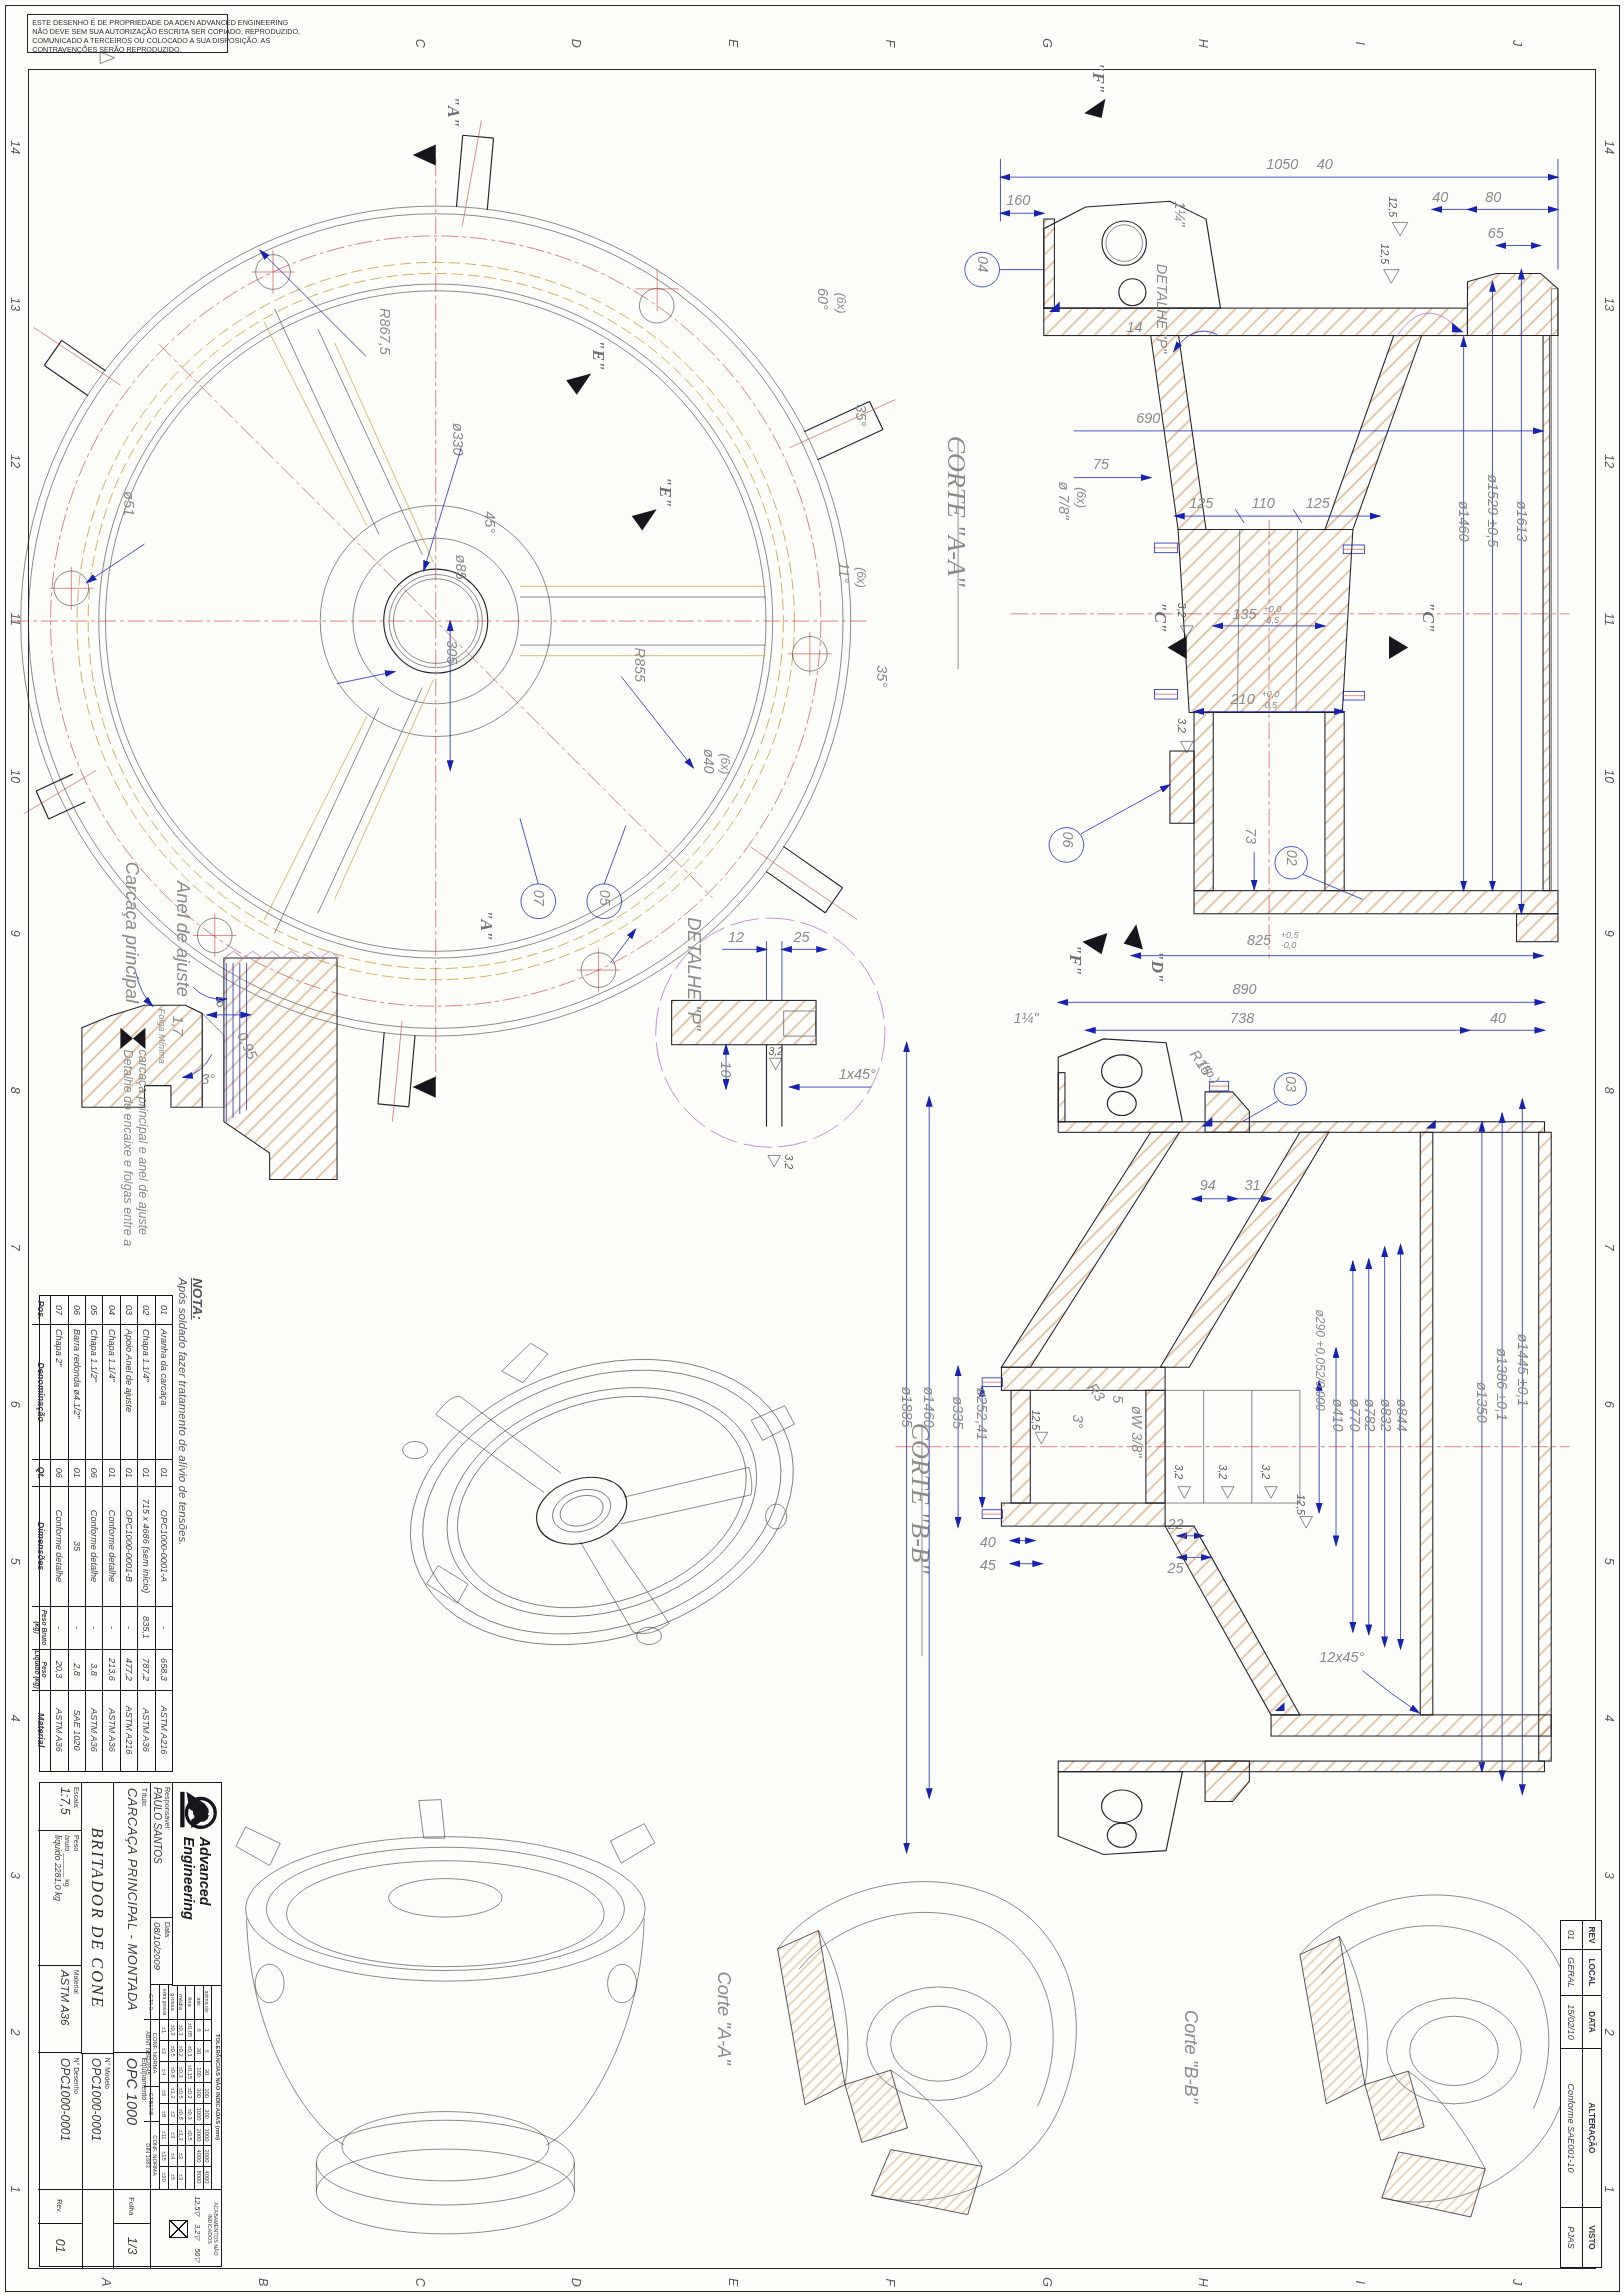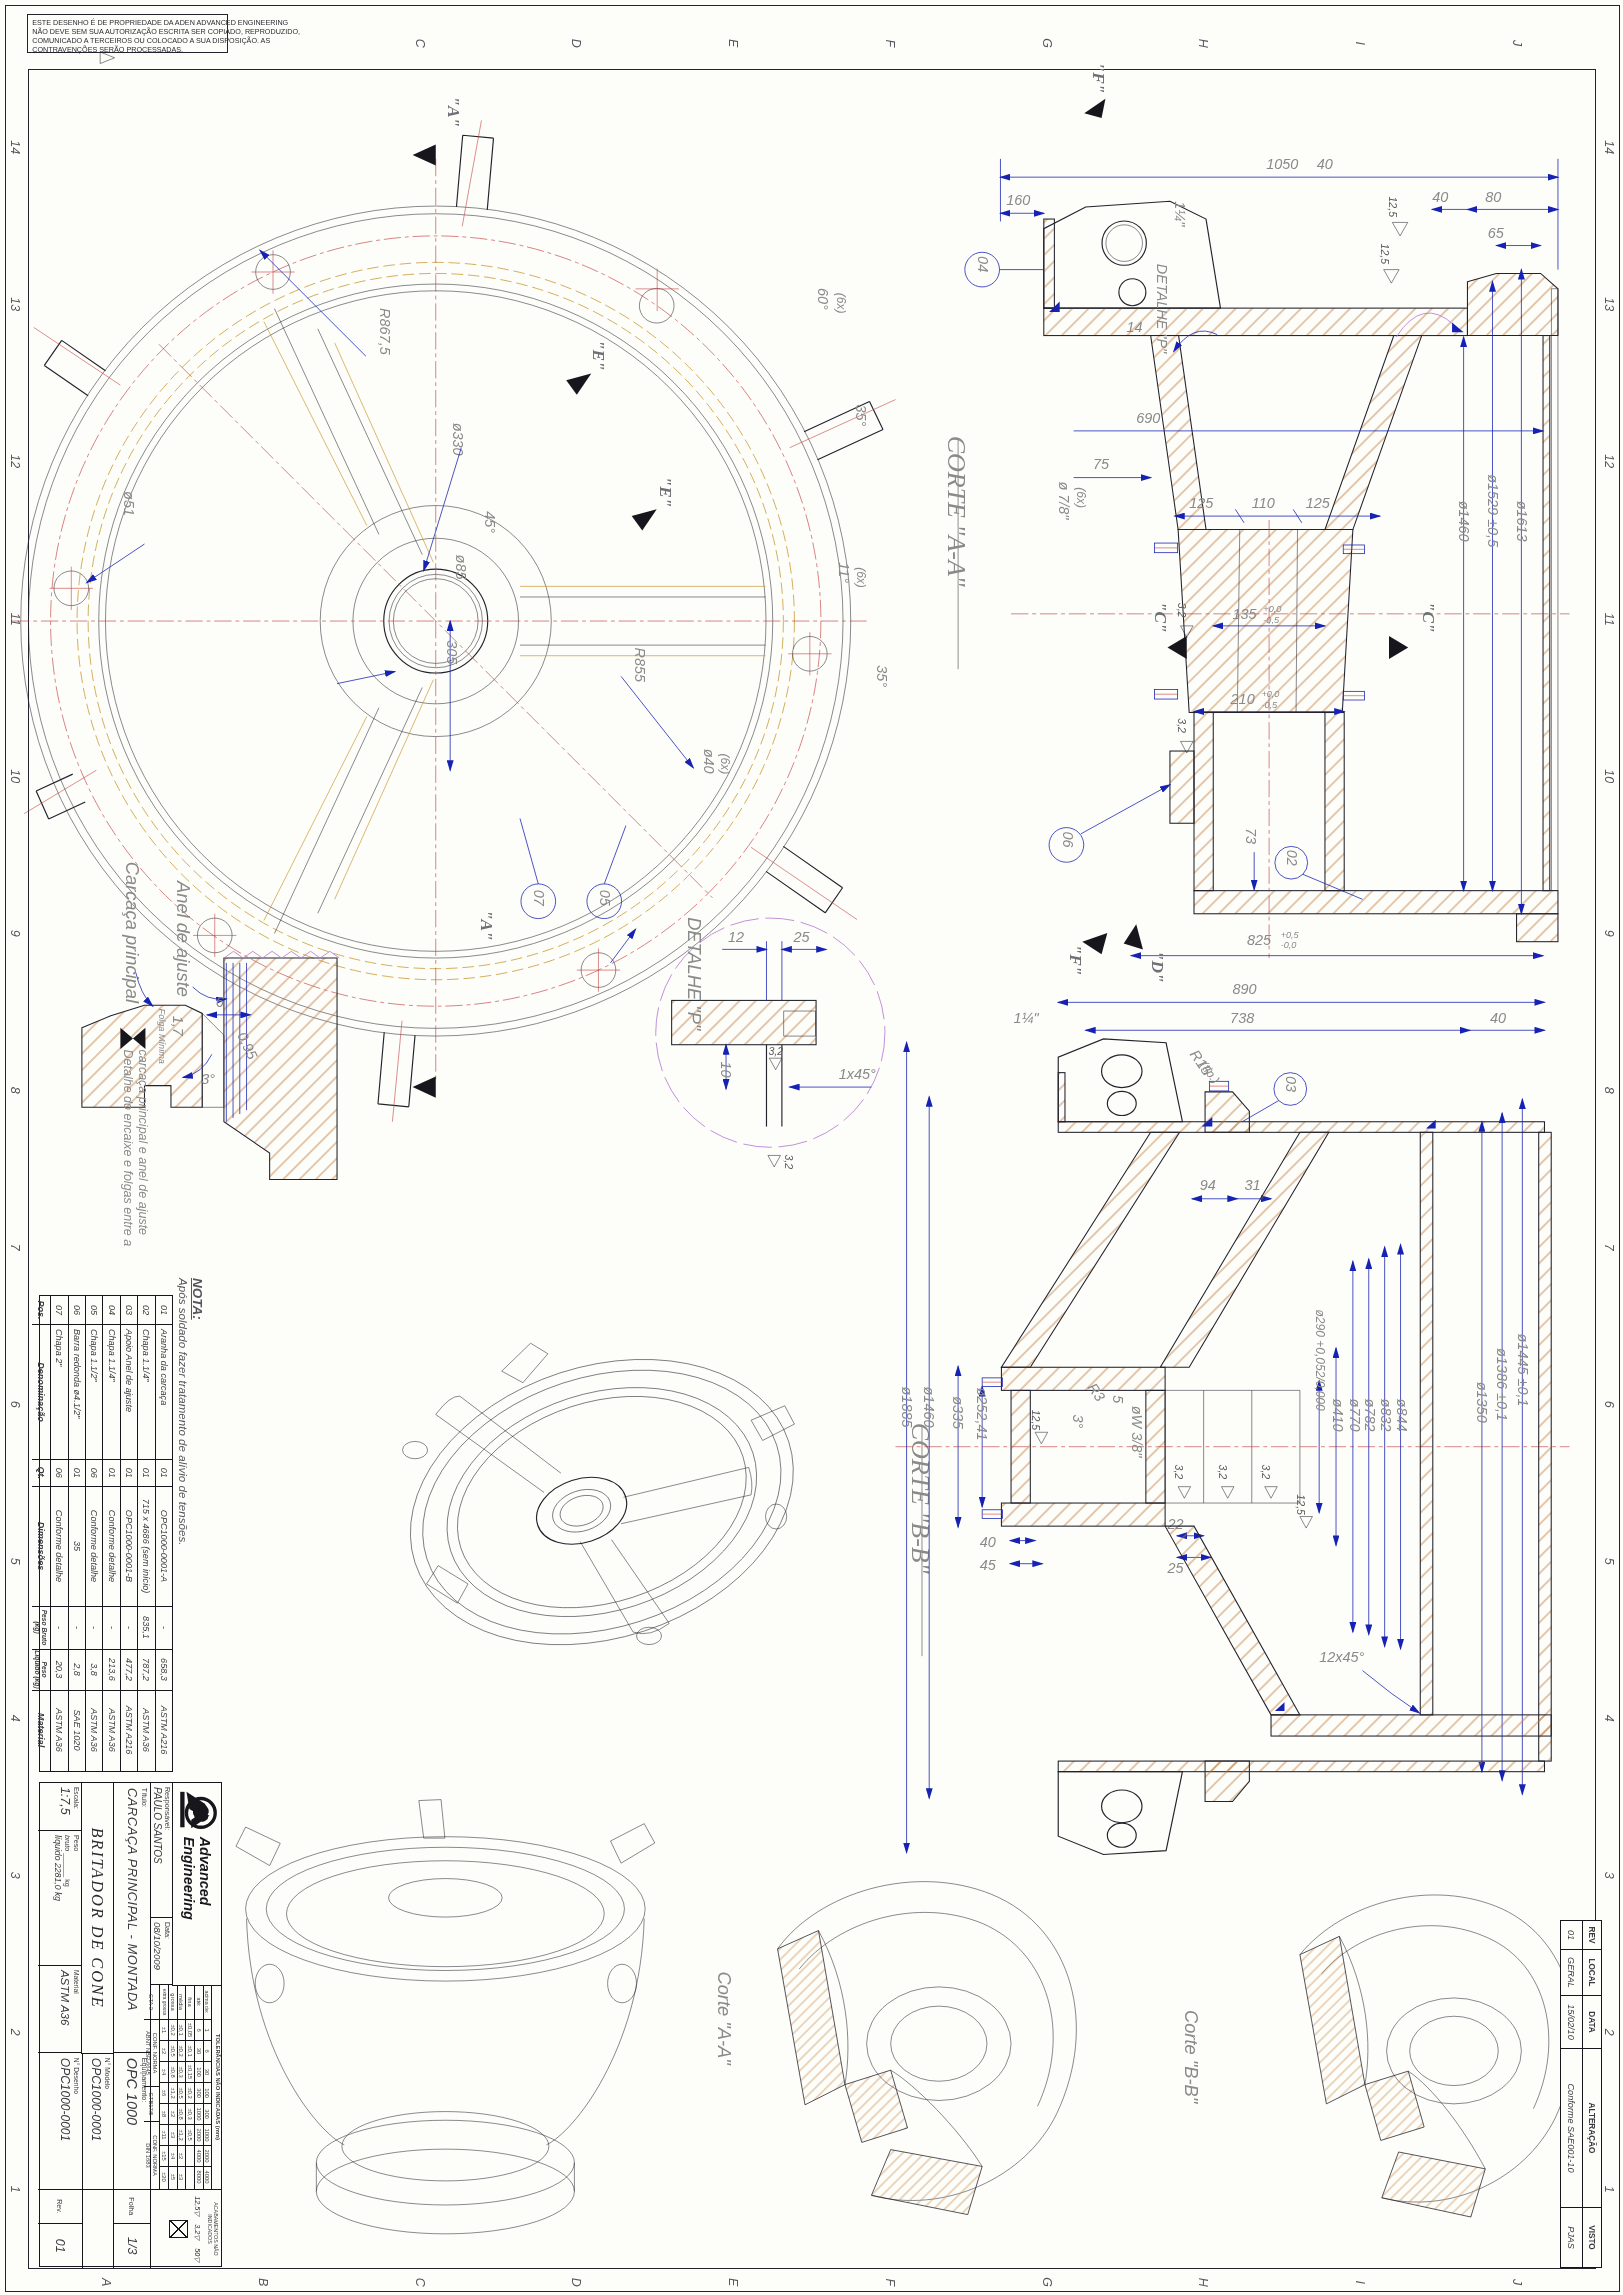--- a/index.html
+++ b/index.html
@@ -77,21 +77,21 @@
   <div class="gl" style="left:882px;top:2274px">F</div>
   <div class="gl" style="left:1039px;top:2274px">G</div>
   <div class="gl" style="left:1195px;top:2274px">H</div>
   <div class="gl" style="left:1352px;top:2274px">I</div>
   <div class="gl" style="left:1509px;top:2274px">J</div>
 
   <div class="notebox">
     <div>ESTE DESENHO É DE PROPRIEDADE DA ADEN ADVANCED ENGINEERING</div>
     <div>NÃO DEVE SEM SUA AUTORIZAÇÃO ESCRITA SER COPIADO, REPRODUZIDO,</div>
     <div>COMUNICADO A TERCEIROS OU COLOCADO A SUA DISPOSIÇÃO. AS</div>
-    <div>CONTRAVENÇÕES SERÃO PROCESSADAS.</div>
+    <div>CONTRAVENÇÕES SERÃO REPRODUZIDO.</div>
   </div>
 
   <svg width="1623" height="2295" viewBox="0 0 3371 4767" style="position:absolute;left:0;top:0">
     <defs>
       <pattern id="ht" patternUnits="userSpaceOnUse" width="24" height="24" patternTransform="rotate(45)">
         <line x1="12" y1="0" x2="12" y2="24" stroke="#c07a3c" stroke-width="1.7"></line>
       </pattern>
       <pattern id="hto" patternUnits="userSpaceOnUse" width="16" height="16" patternTransform="rotate(45)">
         <line x1="8" y1="0" x2="8" y2="16" stroke="#c99055" stroke-width="1.5"></line>
       </pattern>

